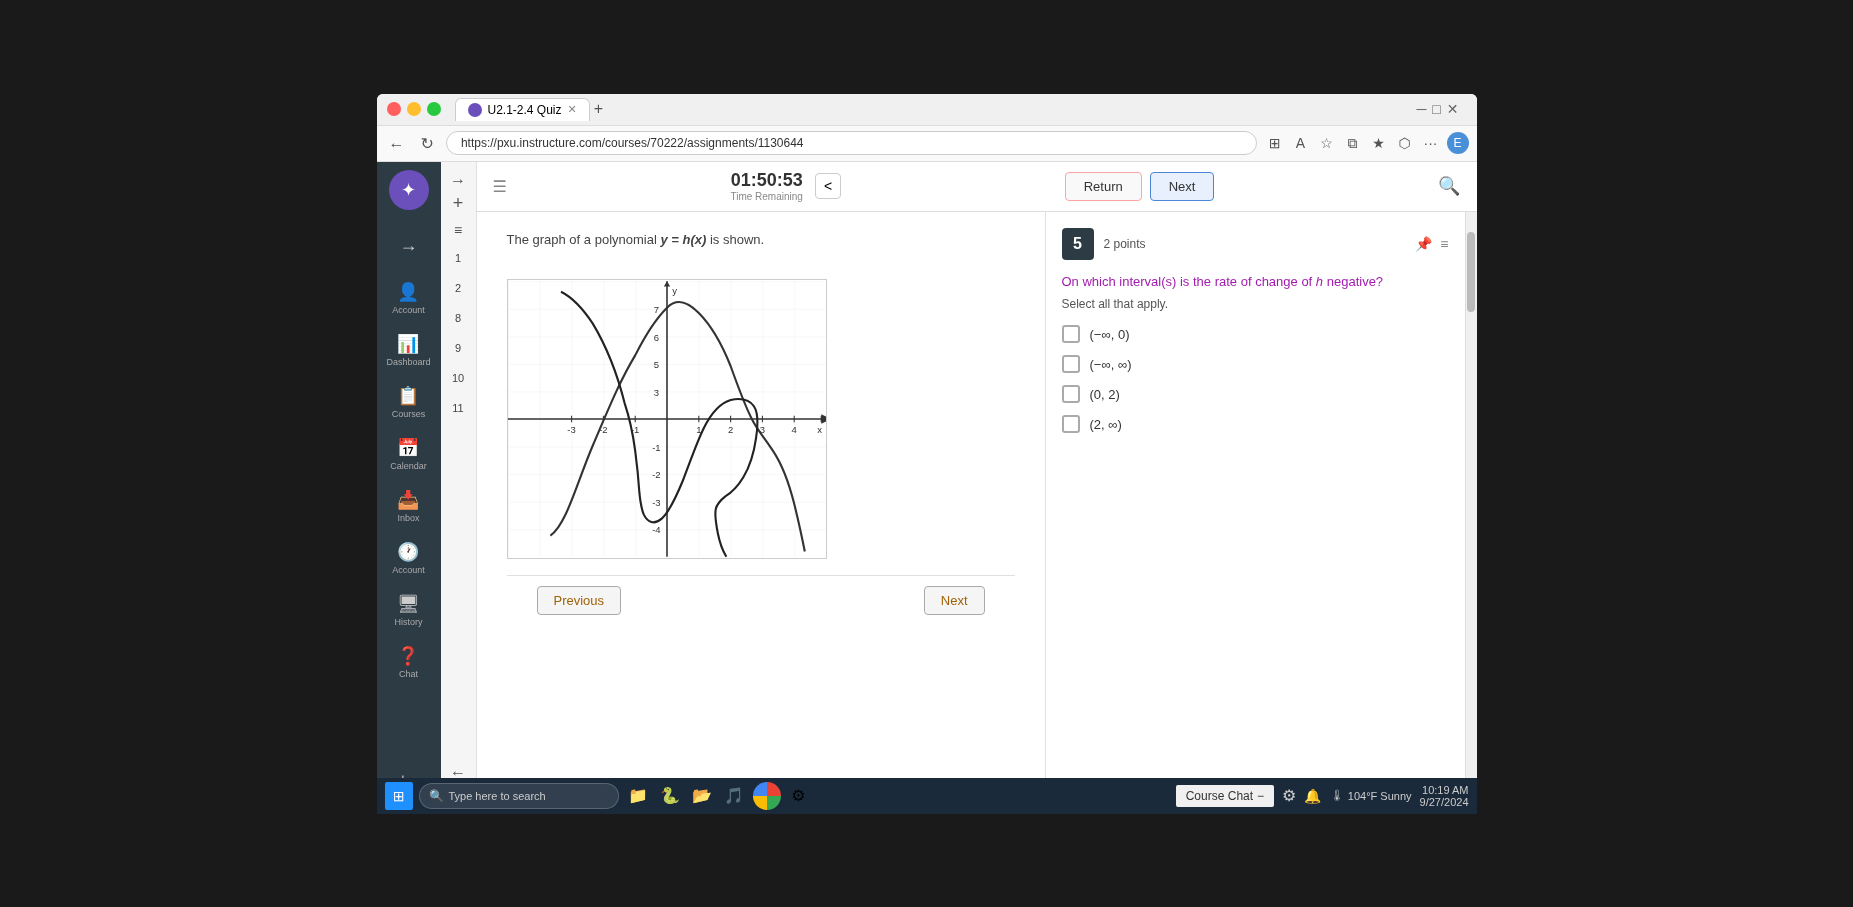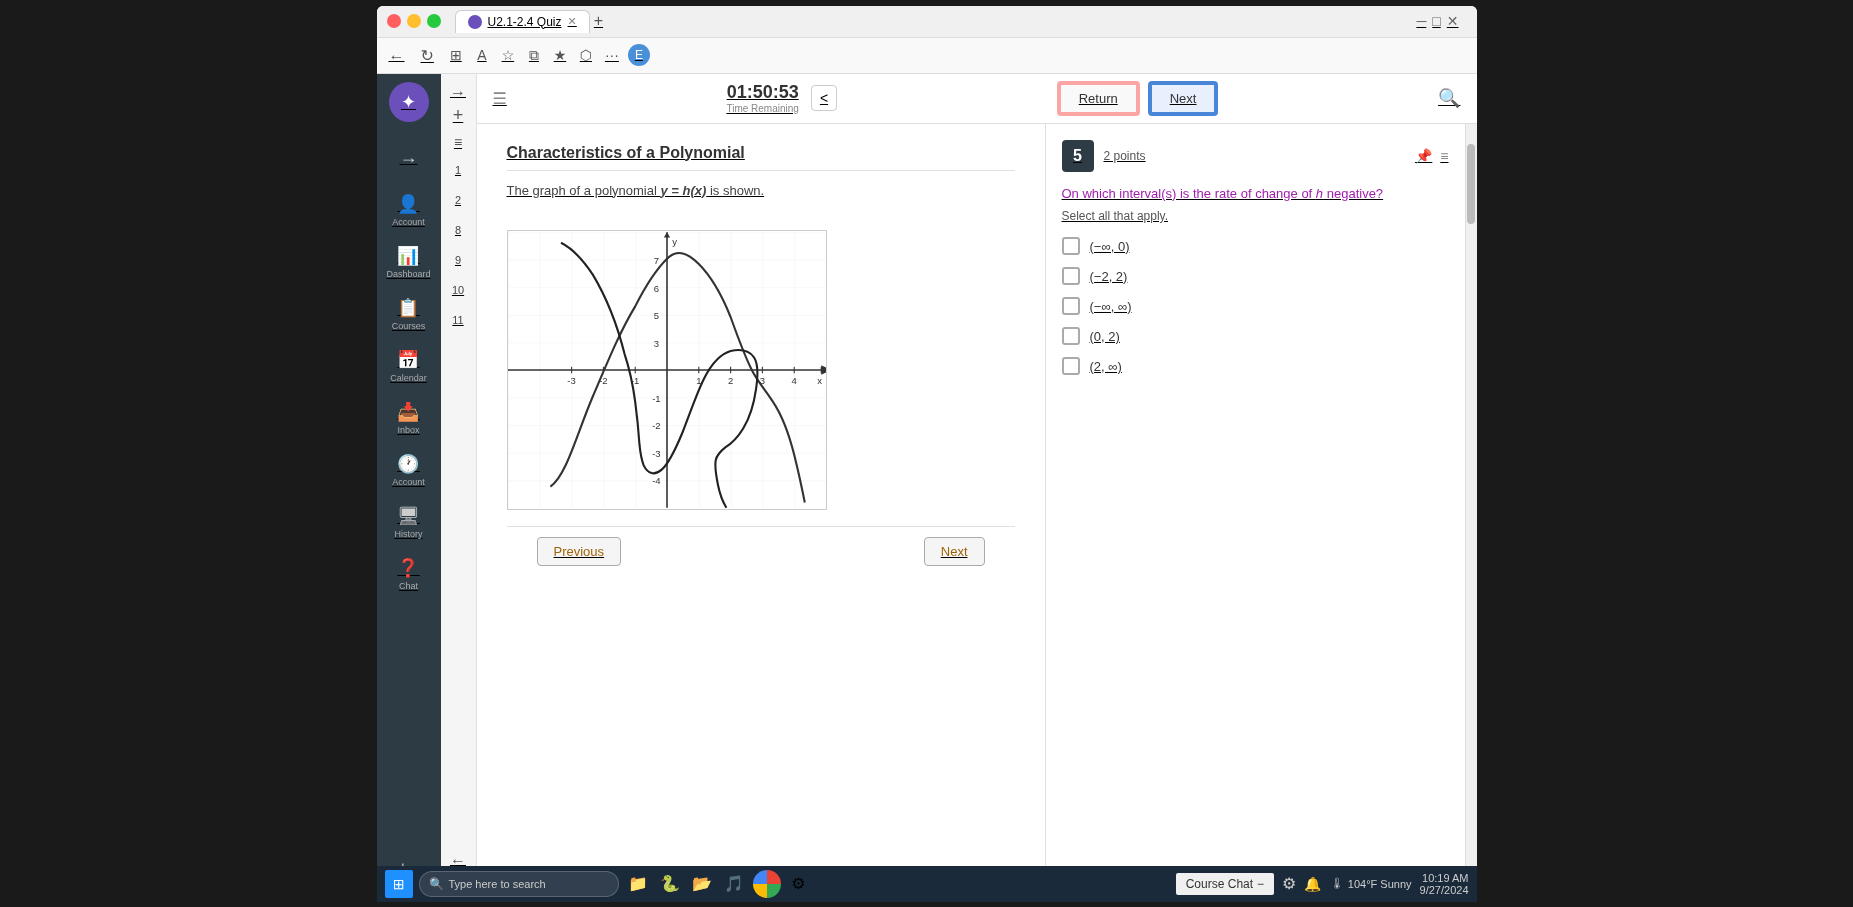--- a/index.html
+++ b/index.html
@@ -144,21 +144,21 @@
     .quiz-timer { text-align: center; }
     .timer-value { font-size: 18px; font-weight: bold; color: #333; }
     .timer-label { font-size: 10px; color: #888; }
     .quiz-arrow-btn {
       background: none; border: 1px solid #ccc;
       padding: 4px 8px; cursor: pointer; border-radius: 4px; font-size: 14px;
     }
     .quiz-top-buttons { display: flex; gap: 8px; }
     .quiz-btn {
       padding: 6px 18px;
-      border: 4px solid #fca5a5;
+      border: 1px solid #fca5a5;
       border-radius: 4px;
       cursor: pointer;
       font-size: 13px;
       background: #f9f9f9;
       color: #333;
     }
     .quiz-btn-next {
       background: #e8f0fe;
       border-color: #4a86d8;
       color: #333;
@@ -328,24 +328,23 @@
       padding: 4px 10px;
       font-size: 12px;
       cursor: pointer;
       border-radius: 2px;
       color: #333;
       display: flex; align-items: flex-end; gap: 4px;
     }
 
     .page-wrapper {
       width: 1100px;
-      height: 896px;
+      height: 720px;
       position: relative;
       overflow: hidden;
-      text-decoration: underline;
     }
   </style>
 </head>
 <body>
 
 <div class="page-wrapper">
   <div class="browser-window">
 
     <div class="title-bar">
       <div class="window-controls">
@@ -364,20 +363,21 @@
       <div style="display:flex;gap:6px;font-size:14px;color:#666;padding-right:8px;">
         <span style="cursor:pointer;">─</span>
         <span style="cursor:pointer;">□</span>
         <span style="cursor:pointer;">✕</span>
       </div>
     </div>
 
     <div class="address-bar">
       <button class="nav-btn">←</button>
       <button class="nav-btn">↻</button>
+      <input class="url-input" type="text" value="https://pxu.instructure.com/courses/70222/assignments/1130644" style="">
       <div class="toolbar-icons">
         <span class="toolbar-icon">⊞</span>
         <span class="toolbar-icon">A</span>
         <span class="toolbar-icon">☆</span>
         <span class="toolbar-icon">⧉</span>
         <span class="toolbar-icon">★</span>
         <span class="toolbar-icon">⬡</span>
         <span class="toolbar-icon">···</span>
         <span class="toolbar-icon" style="width:22px;height:22px;background:#4a90d9;border-radius:50%;color:#fff;font-size:12px;">E</span>
       </div>
@@ -459,21 +459,20 @@
           <div class="quiz-top-buttons">
             <button class="quiz-btn">Return</button>
             <button class="quiz-btn quiz-btn-next">Next</button>
           </div>
           <button class="search-icon-btn">🔍</button>
         </div>
 
         <div class="quiz-body">
 
           <div class="quiz-main">
-            <div class="question-title">Characteristics of a Polynomial</div>
             <div class="question-intro">
               The graph of a polynomial <em>y = h(x)</em> is shown.
             </div>
 
             <div class="graph-area">
               <svg class="graph-svg" viewBox="0 0 300 260">
 
                 <defs>
                   <pattern id="grid" width="30" height="26" patternUnits="userSpaceOnUse">
                     <path d="M 30 0 L 0 0 0 26" fill="none" stroke="#e0e0e0" stroke-width="0.5"></path>
@@ -587,24 +586,20 @@
             </div>
 
             <div class="question-text">
               On which interval(s) is the rate of change of <em>h</em> negative?
             </div>
             <div class="question-subtext">Select all that apply.</div>
 
             <div class="answer-option">
               <div class="answer-checkbox"></div>
               <span class="answer-label">(−∞, 0)</span>
-            </div>
-            <div class="answer-option">
-              <div class="answer-checkbox"></div>
-              <span class="answer-label">(−2, 2)</span>
             </div>
             <div class="answer-option">
               <div class="answer-checkbox"></div>
               <span class="answer-label">(−∞, ∞)</span>
             </div>
             <div class="answer-option">
               <div class="answer-checkbox"></div>
               <span class="answer-label">(0, 2)</span>
             </div>
             <div class="answer-option">

